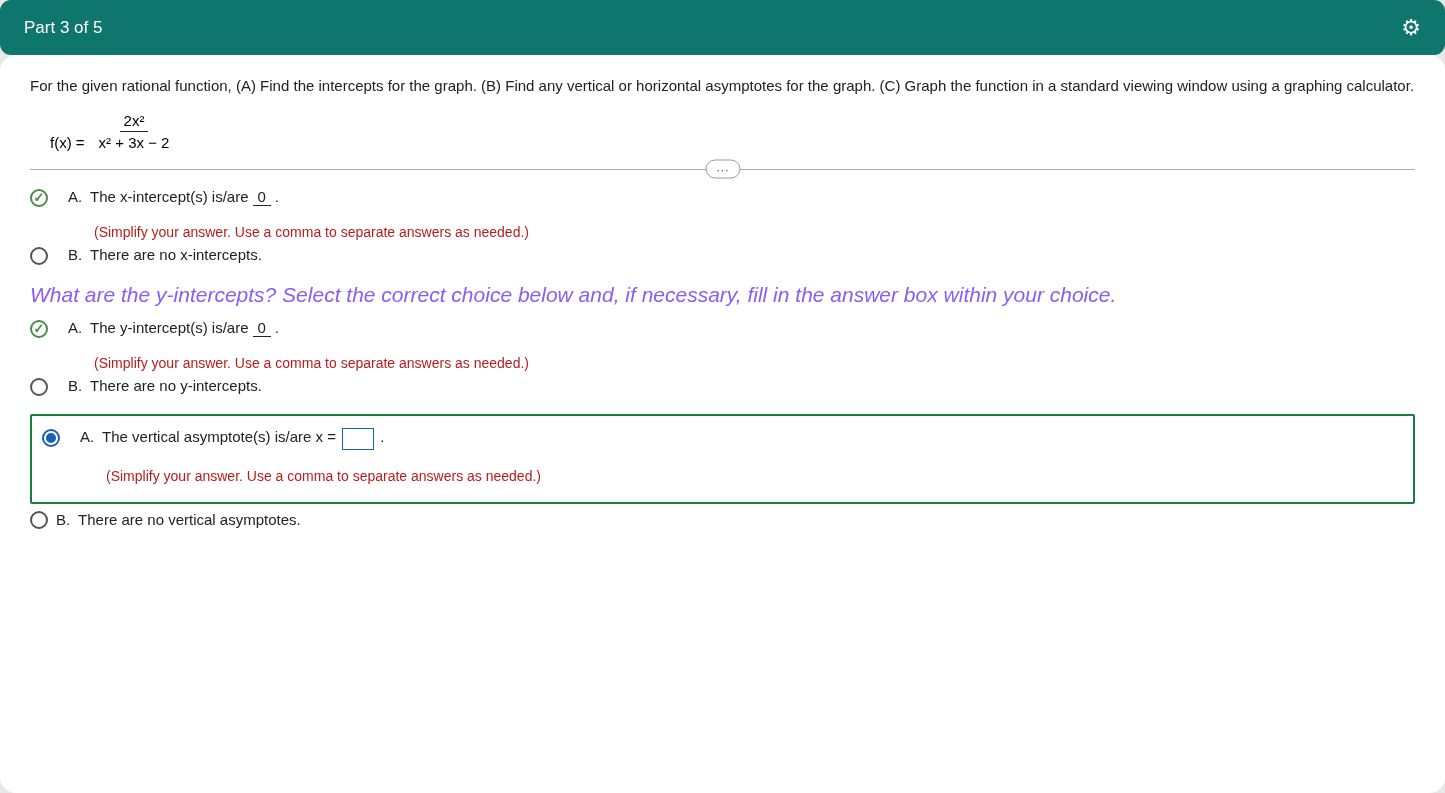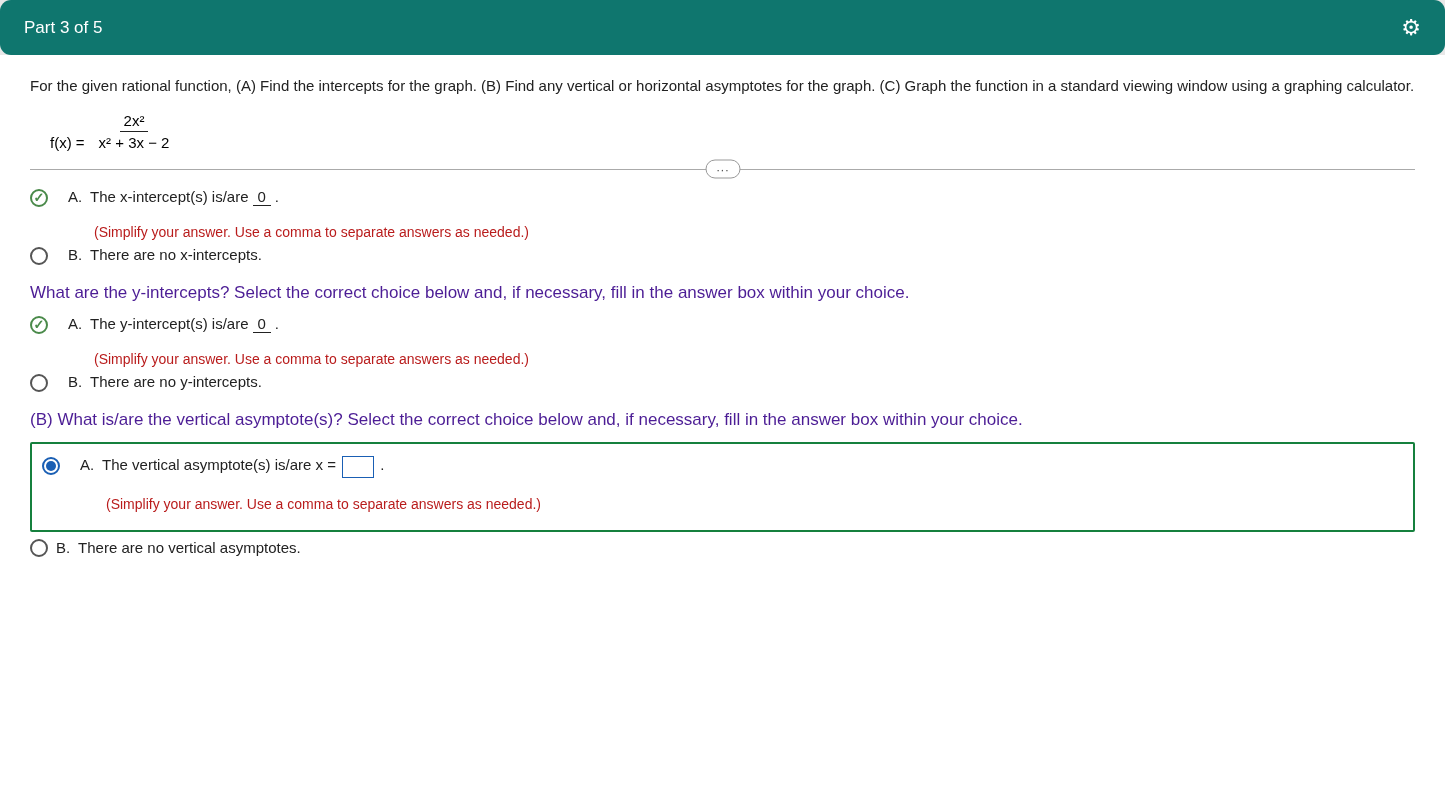--- a/index.html
+++ b/index.html
@@ -31,20 +31,21 @@
     .gear-icon {
       color: white;
       font-size: 22px;
       cursor: pointer;
     }
 
     .content-area {
       background: white;
       padding: 20px 30px 30px 30px;
       min-height: 738px;
+      border-radius: 16px;
     }
 
     .problem-statement {
       font-size: 15px;
       color: #222;
       line-height: 1.5;
       margin-bottom: 8px;
     }
 
     .function-display {
@@ -113,23 +114,24 @@
       font-size: 13px;
       cursor: pointer;
       color: #555;
     }
 
     .section {
       margin-bottom: 18px;
     }
 
     .question-text {
-      font-size: 17px;
-      color: #4c1d95;
+      font-size: 21px;
+      color: #8b5cf6;
       margin-bottom: 12px;
+      font-style: italic;
     }
 
     .option-row {
       display: flex;
       align-items: flex-start;
       margin-bottom: 6px;
       gap: 20px;
     }
 
     .radio-circle {
@@ -295,21 +297,20 @@
 
     <div class="option-row">
       <div class="radio-circle"></div>
       <span class="option-label">
         <span class="letter">B.</span>
         <span>There are no y-intercepts.</span>
       </span>
     </div>
   </div>
 
-  <p class="question-text">(B) What is/are the vertical asymptote(s)? Select the correct choice below and, if necessary, fill in the answer box within your choice.</p>
 
   <div class="section">
 
     <div class="highlighted-option">
       <div class="option-row">
         <div class="radio-circle checked-blue"></div>
         <div>
           <span class="option-label">
             <span class="letter">A.</span>
             <span>The vertical asymptote(s) is/are x =</span>

